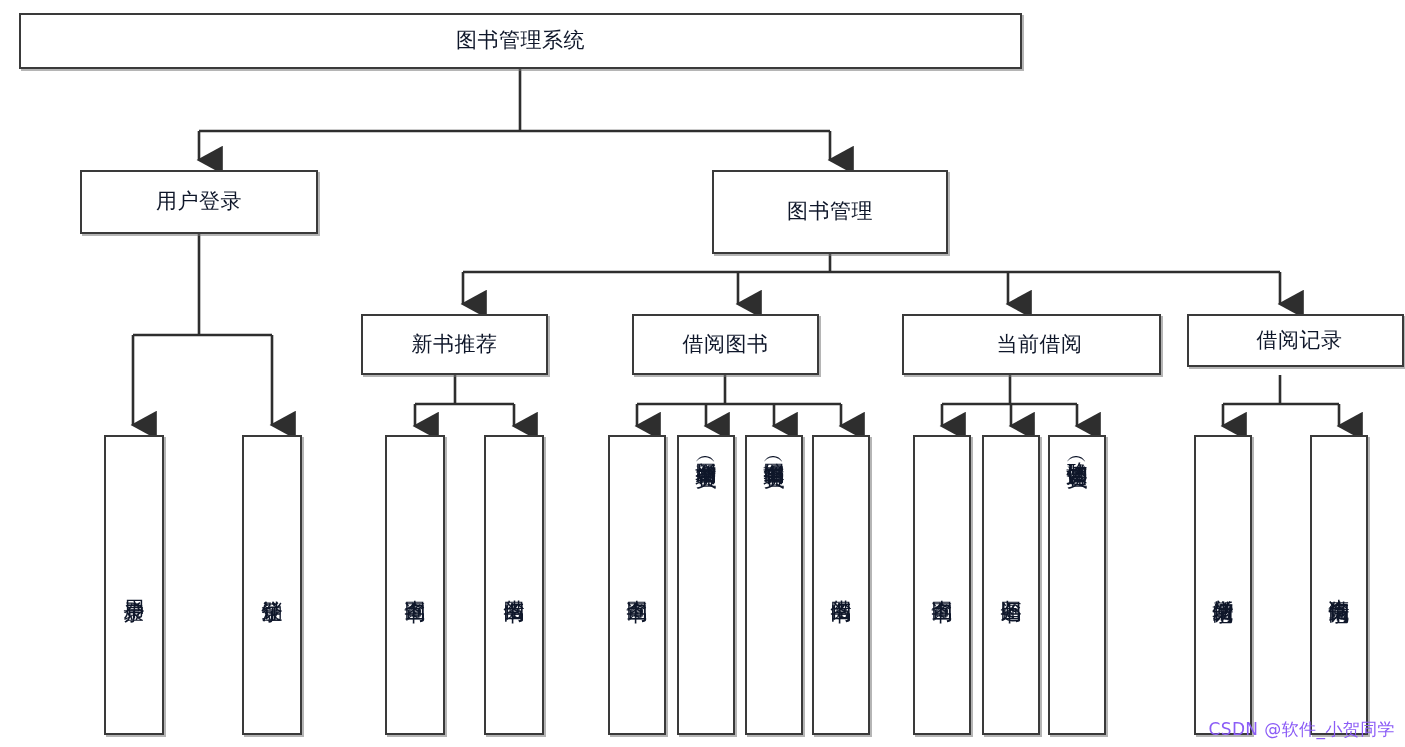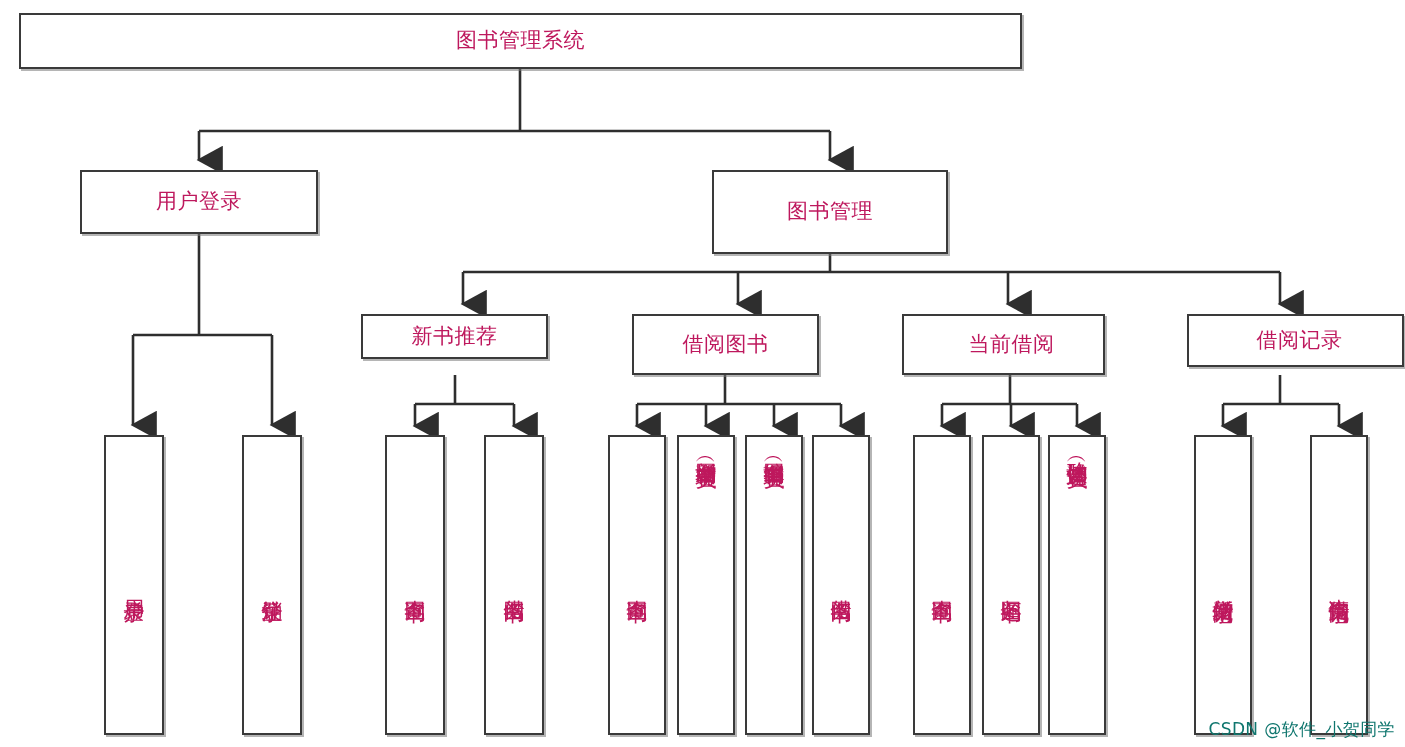--- a/index.html
+++ b/index.html
@@ -27,21 +27,21 @@
   }
   .node {
     position: absolute;
     box-sizing: border-box;
     background: #ffffff;
     border: 2px solid #3a3a3a;
     box-shadow: 2px 2px 0 rgba(120,120,120,0.55);
     display: flex;
     align-items: center;
     justify-content: center;
-    color: #be185d;
+    color: #0f172a;
   }
   .node .label {
     display: block;
     text-align: center;
     line-height: 1.12;
     letter-spacing: 0.5px;
   }
   .node.horizontal .label {
     font-size: 21px;
     white-space: nowrap;
@@ -63,21 +63,21 @@
   }
   .node.vertical.mid-text {
     align-items: center;
     padding-top: 0;
   }
   #watermark {
     position: absolute;
     right: 10px;
     bottom: 6px;
     font-size: 17px;
-    color: #0f766e;
+    color: #8b5cf6;
     letter-spacing: 0.4px;
     white-space: nowrap;
   }
 </style>
 </head>
 <body>
 
 <div id="canvas">
 
   <svg class="wires" viewBox="0 0 1405 747" xmlns="http://www.w3.org/2000/svg">
@@ -134,27 +134,27 @@
     <span class="label">图书管理系统</span>
   </div>
 
   <div class="node horizontal" style="left:80px; top:170px; width:238px; height:64px;">
     <span class="label">用户登录</span>
   </div>
   <div class="node horizontal" style="left:712px; top:170px; width:236px; height:84px;">
     <span class="label">图书管理</span>
   </div>
 
-  <div class="node horizontal" style="left:361px; top:314px; width:187px; height:45px;">
+  <div class="node horizontal" style="left:361px; top:314px; width:187px; height:61px;">
     <span class="label">新书推荐</span>
   </div>
   <div class="node horizontal" style="left:632px; top:314px; width:187px; height:61px;">
     <span class="label">借阅图书</span>
   </div>
-  <div class="node horizontal" style="left:902px; top:314px; width:203px; height:61px;padding-left:16px;">
+  <div class="node horizontal" style="left:902px; top:314px; width:259px; height:61px;padding-left:16px;">
     <span class="label">当前借阅</span>
   </div>
   <div class="node horizontal" style="left:1187px; top:314px; width:217px; height:53px;padding-left:8px;">
     <span class="label">借阅记录</span>
   </div>
 
   <div class="node vertical mid-text" style="left:104px; top:435px; width:60px; height:300px;">
     <span class="label">用户登录</span>
   </div>
   <div class="node vertical mid-text" style="left:242px; top:435px; width:60px; height:300px;">

